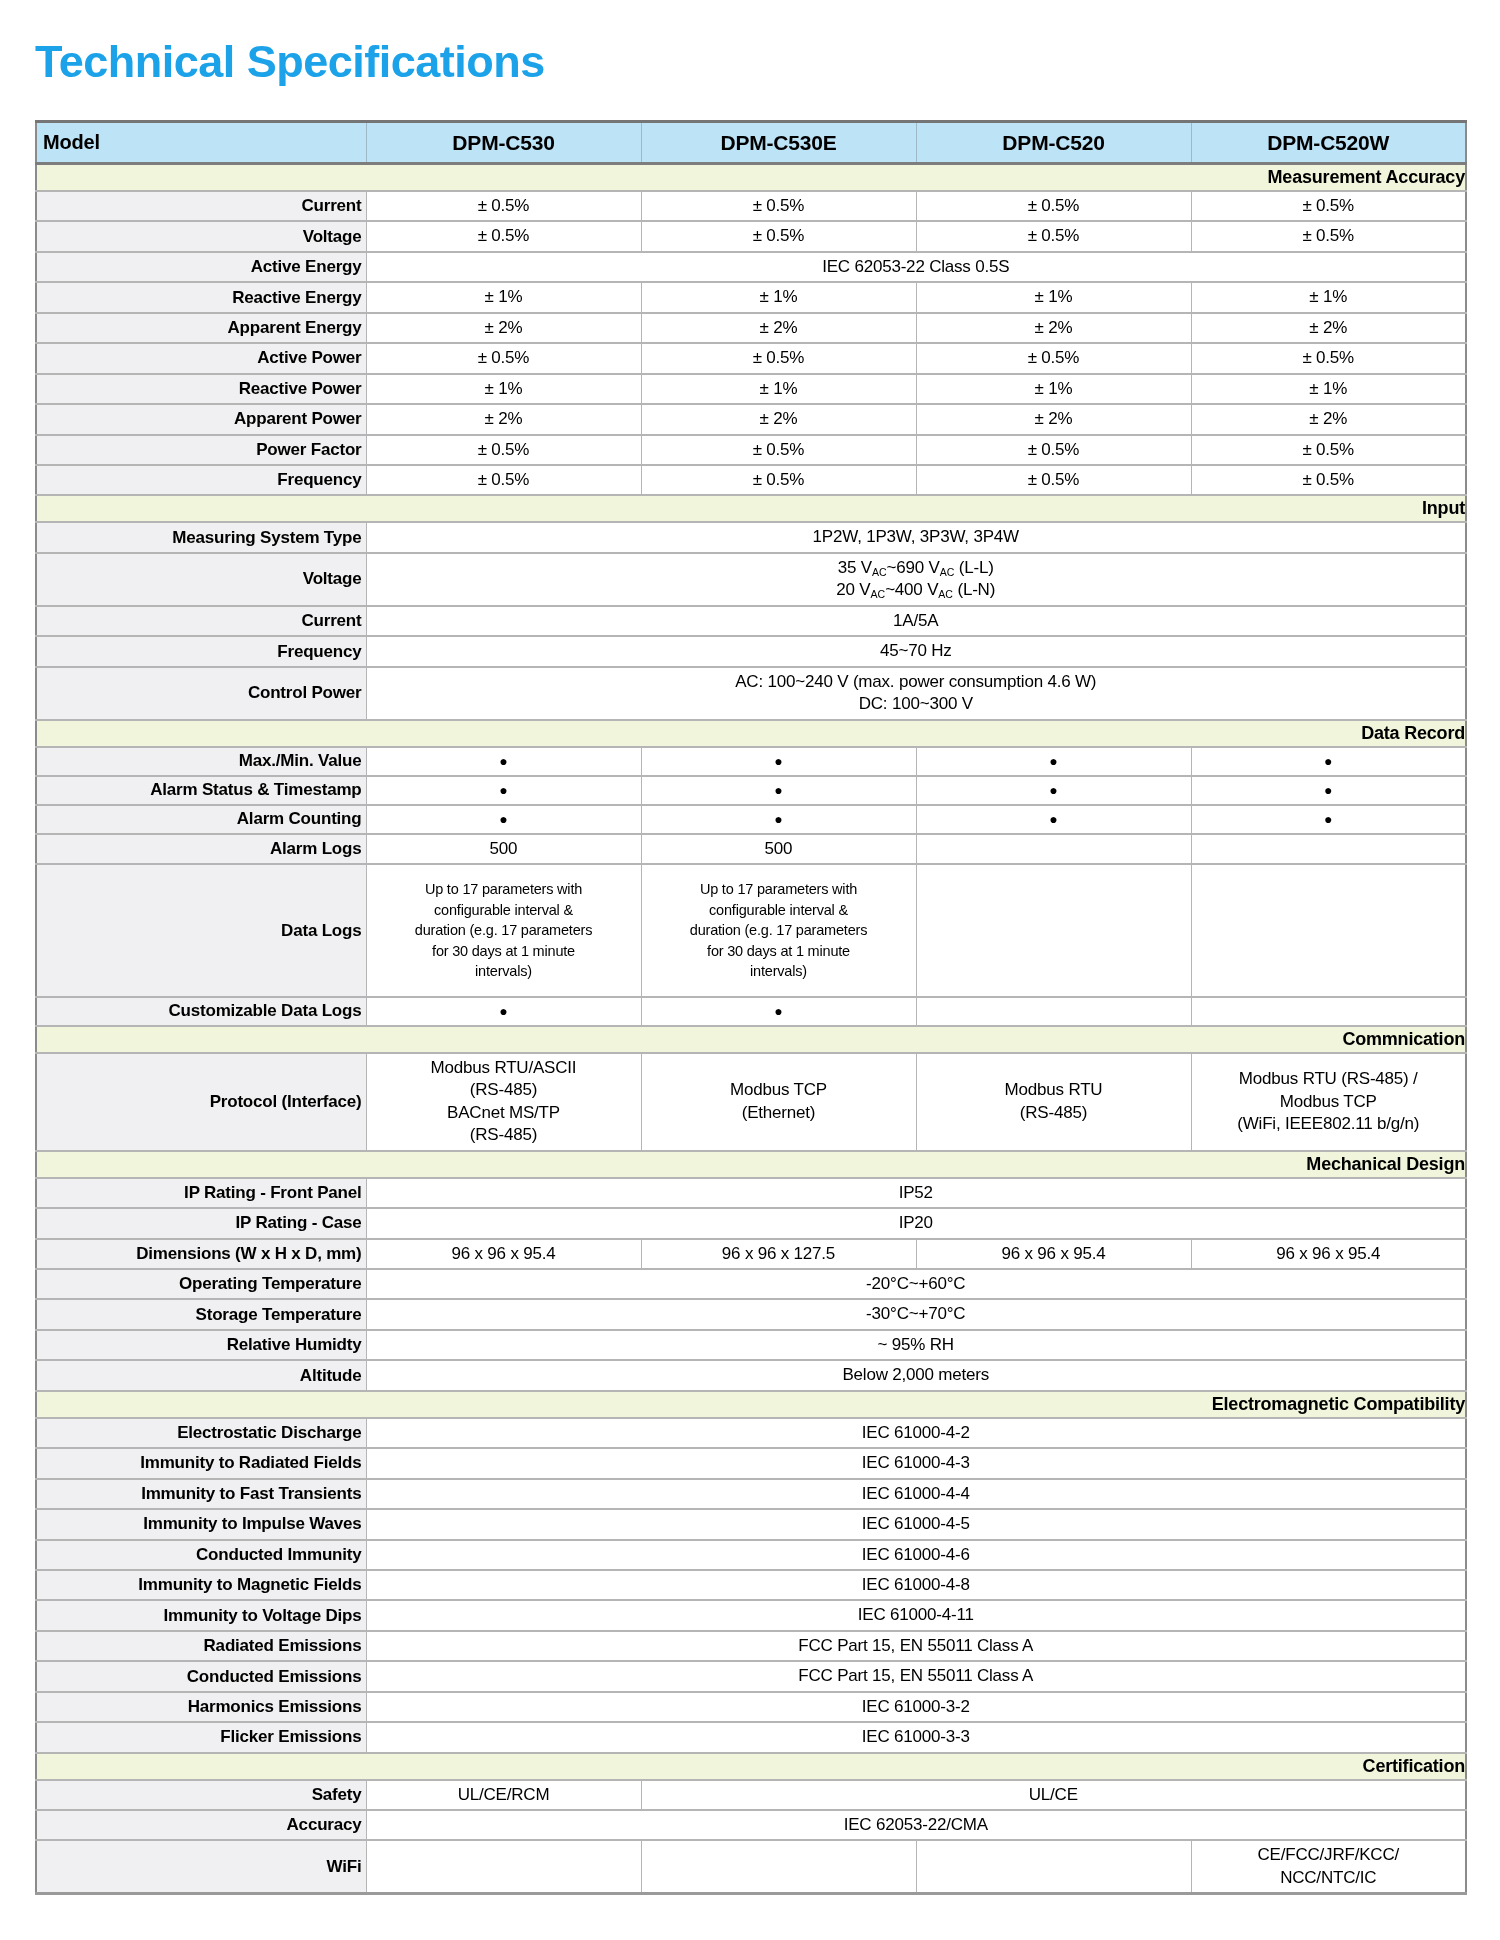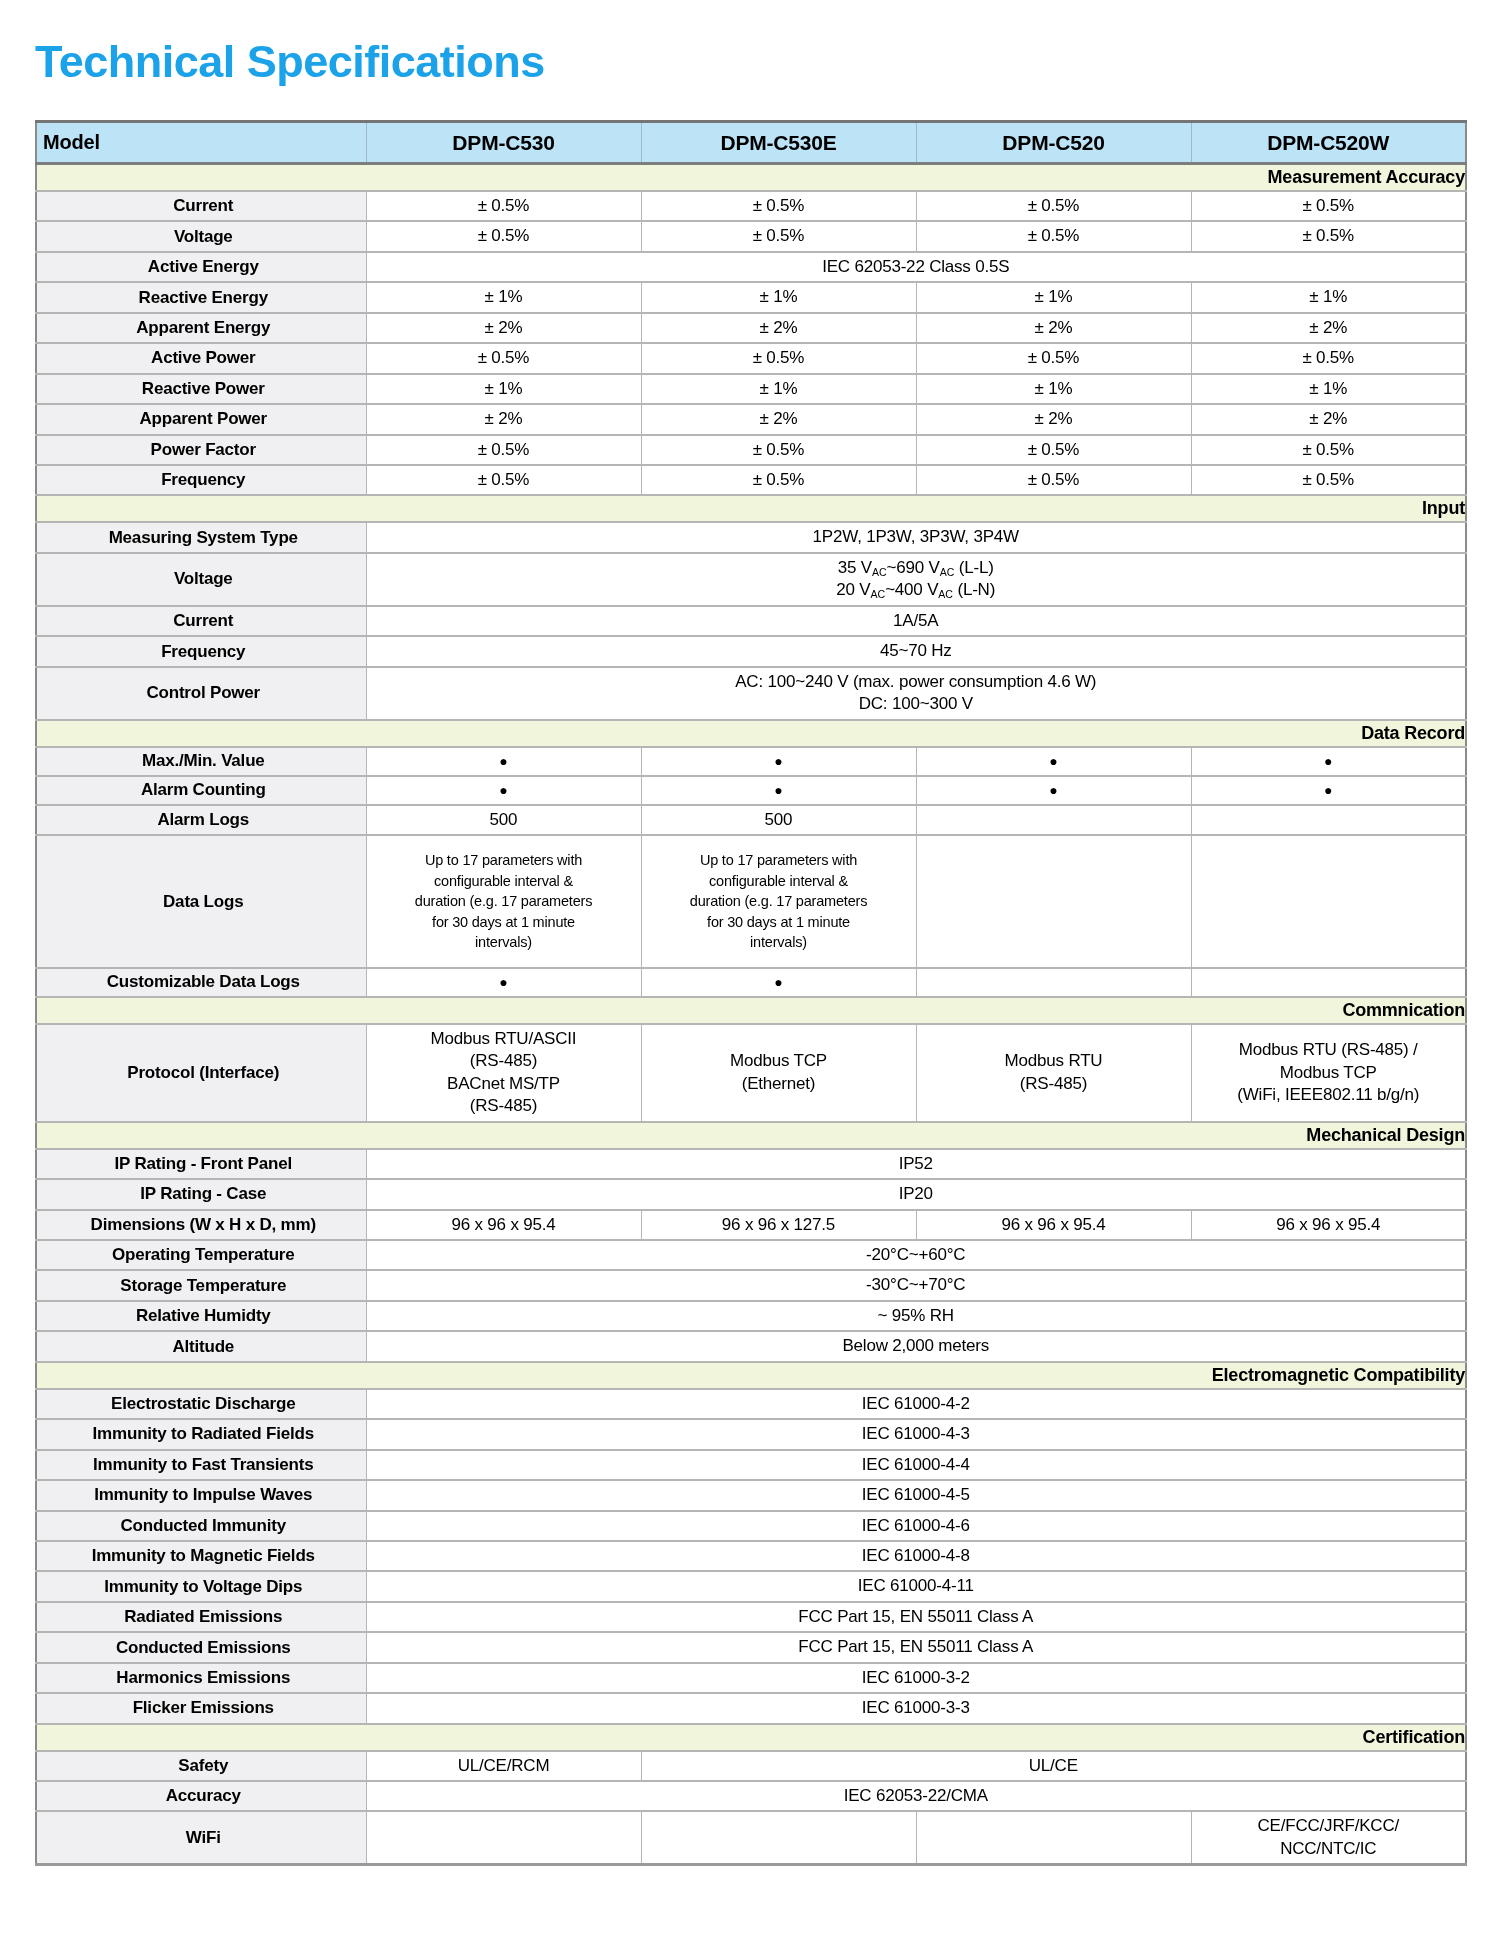--- a/index.html
+++ b/index.html
@@ -61,21 +61,21 @@
     font-weight:bold;
     text-align:right;
     padding:2px 0 2px 9px;
   }
   tr.data{height:29px;}
   tr.data th.rowlabel{
     background:var(--label_bg);
     border-top:2px solid var(--border);
     font-size:17px;
     font-weight:bold;
-    text-align:center;
+    text-align:right;
     padding:2px 4px 2px 8px;
     vertical-align:middle;
   }
   tr.data td.val{
     background:#ffffff;
     border-top:2px solid var(--border);
     border-left:1px solid var(--border);
     font-size:17px;
     text-align:center;
     vertical-align:middle;
@@ -214,20 +214,27 @@
           <td colspan="5">Data Record</td>
         </tr>
         <tr class="data">
           <th class="rowlabel">Max./Min. Value</th>
           <td class="val dot">●</td>
           <td class="val dot">●</td>
           <td class="val dot">●</td>
           <td class="val dot">●</td>
         </tr>
         <tr class="data">
+          <th class="rowlabel">Alarm Status &amp; Timestamp</th>
+          <td class="val dot">●</td>
+          <td class="val dot">●</td>
+          <td class="val dot">●</td>
+          <td class="val dot">●</td>
+        </tr>
+        <tr class="data">
           <th class="rowlabel">Alarm Counting</th>
           <td class="val dot">●</td>
           <td class="val dot">●</td>
           <td class="val dot">●</td>
           <td class="val dot">●</td>
         </tr>
         <tr class="data">
           <th class="rowlabel">Alarm Logs</th>
           <td class="val">500</td>
           <td class="val">500</td>

